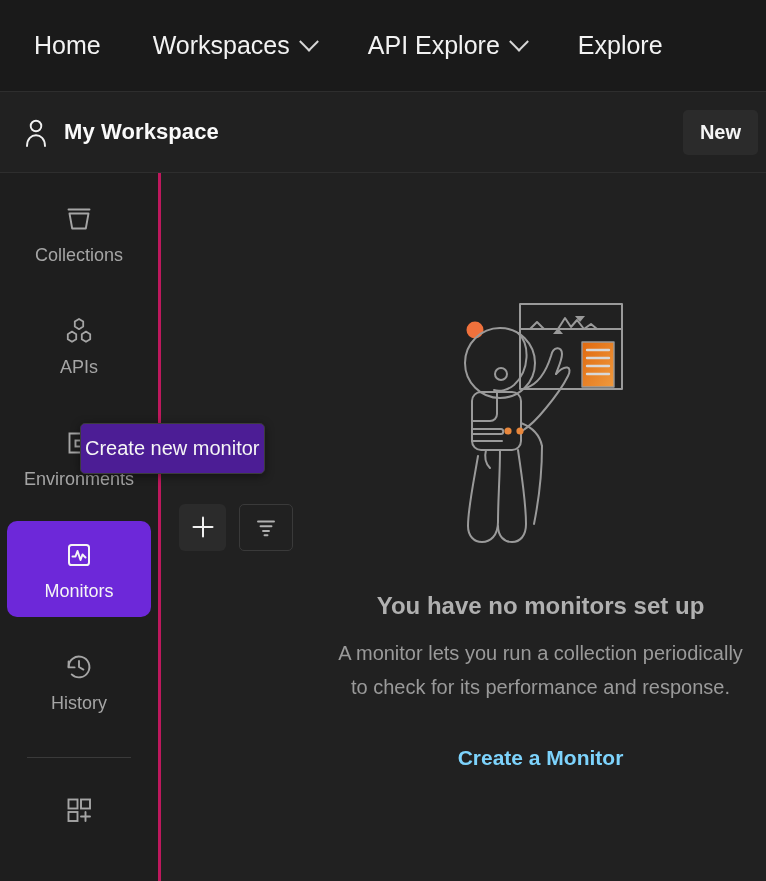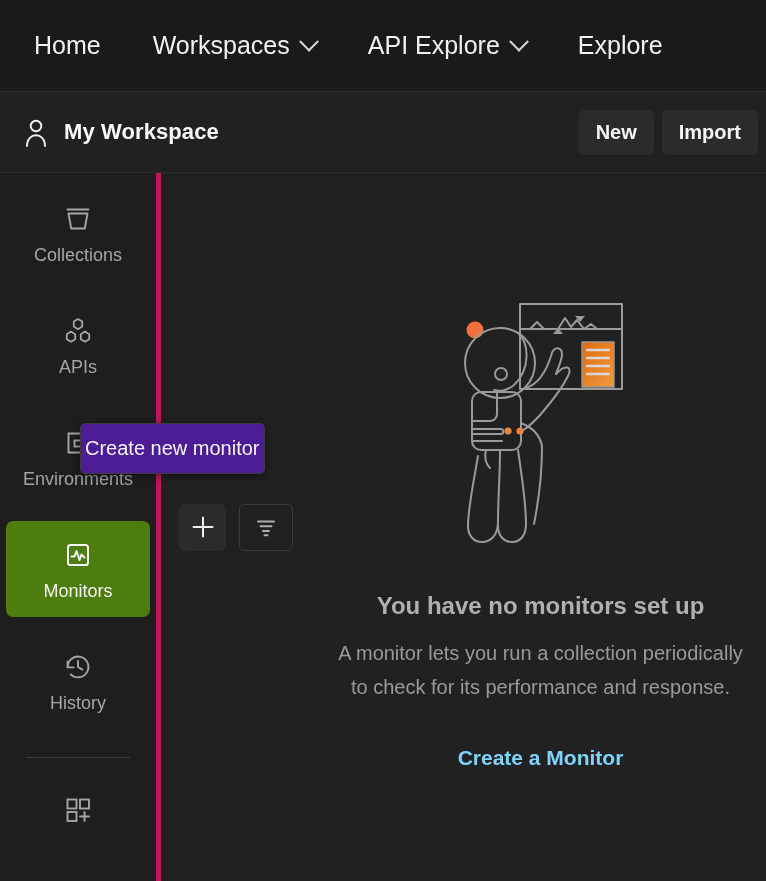--- a/index.html
+++ b/index.html
@@ -73,40 +73,40 @@
   .person-icon { width: 28px; height: 30px; display:block; }
 
   
   .body-wrap { display: flex; height: 708px; }
 
   
   .sidebar {
     width: 161px;
     min-width: 161px;
     background: #1e1e1e;
-    border-right: 5px solid #be185d;
+    border-right: 3px solid #be185d;
     padding-top: 12px;
     display: flex;
     flex-direction: column;
     align-items: center;
     position: relative;
   }
   .side-item {
     width: 144px;
     height: 96px;
     border-radius: 7px;
     display: flex;
     flex-direction: column;
     align-items: center;
     justify-content: center;
     gap: 10px;
     cursor: pointer;
     margin-bottom: 16px;
   }
-  .side-item.active { background: #4d7c0f; }
+  .side-item.active { background: #6d28d9; border-radius: 10px; }
   .side-label {
     font-size: 18px;
     color: #a5a5a5;
     line-height: 1;
   }
   .side-item.active .side-label { color: #f5f5f5; }
   .side-icon { width: 34px; height: 34px; display: block; }
   .side-sep {
     width: 104px;
     height: 1px;
@@ -234,21 +234,20 @@
     <span>
       <svg class="person-icon" viewBox="0 0 28 30" fill="none" stroke="#f0f0f0" stroke-width="1.9">
         <circle cx="14" cy="9" r="5.3"></circle>
         <path d="M5 29 C5 21.5 9.6 18.2 14 18.2 C18.4 18.2 23 21.5 23 29" stroke-linecap="round"></path>
       </svg>
     </span>
     <span class="ws-title">My Workspace</span>
   </div>
   <div class="ws-right">
     <button class="wsbtn">New</button>
-    <button class="wsbtn">Import</button>
   </div>
 </div>
 
 <div class="body-wrap">
 
   <div class="sidebar">
 
     <div class="side-item">
       <span>
         <svg class="side-icon" viewBox="0 0 34 34" fill="none" stroke="#a5a5a5" stroke-width="1.9" stroke-linejoin="round">

